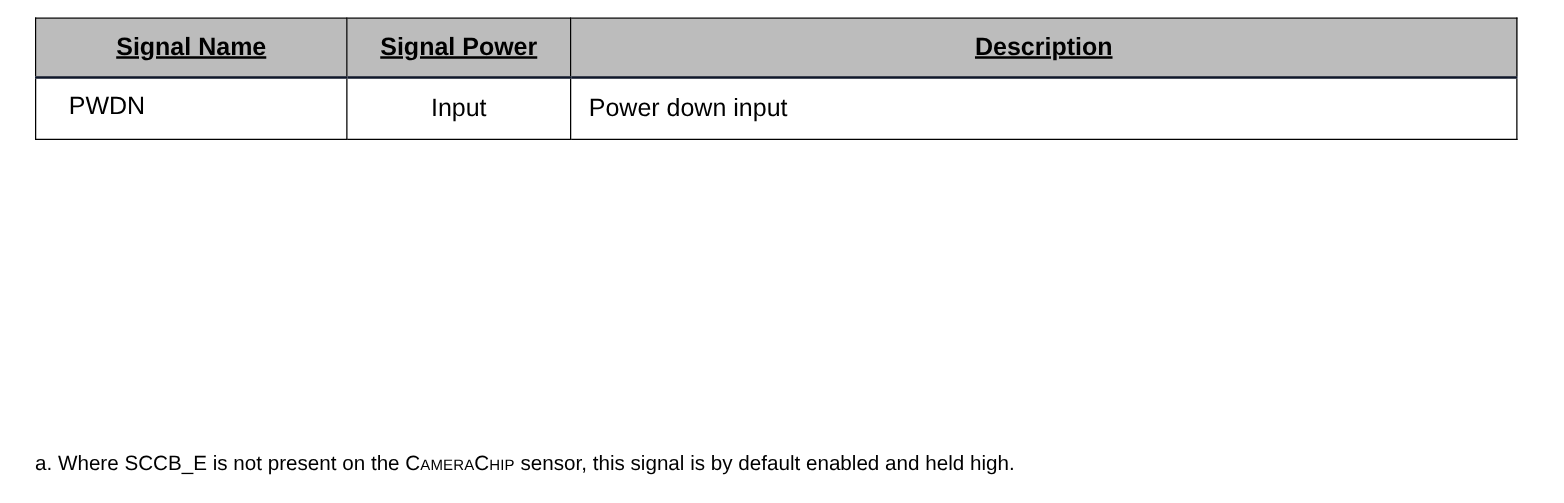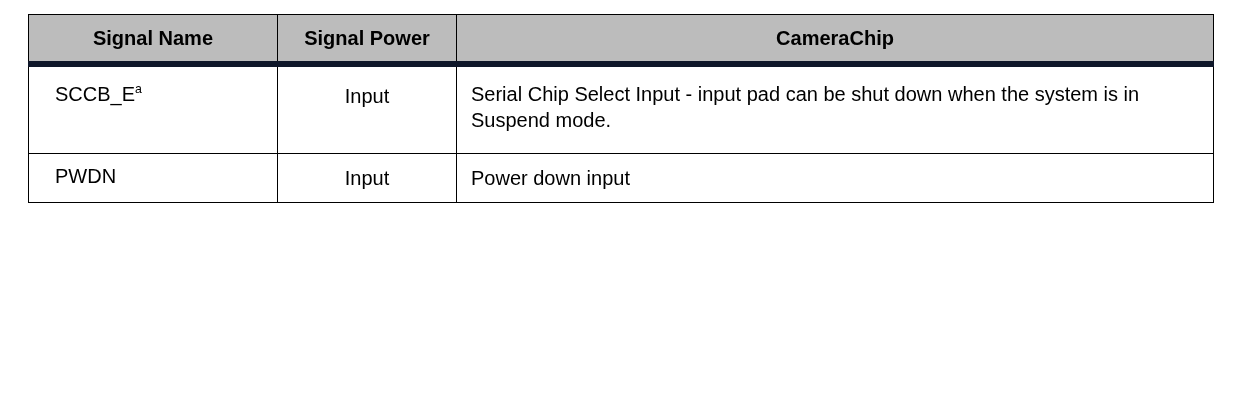--- a/index.html
+++ b/index.html
@@ -46,21 +46,22 @@
 
   
   .signal-table thead th {
     background: #bcbcbc;
     font-size: 20px;
     font-weight: bold;
     text-align: center;
     height: 46px;
     padding: 0;
     line-height: 46px;
-    border-bottom: 6px solid #0f172a;
+    border-bottom: 2px solid #0f172a;
+    text-decoration: underline;
   }
 
   
   .signal-table tbody td {
     font-size: 20px;
     font-weight: normal;
   }
 
   td.cell-name {
     text-align: left;
@@ -116,31 +117,32 @@
   <table class="signal-table">
     <colgroup>
       <col class="c-name">
       <col class="c-type">
       <col class="c-desc">
     </colgroup>
     <thead>
       <tr>
         <th>Signal Name</th>
         <th>Signal Power</th>
-        <th>CameraChip</th>
+        <th>Description</th>
       </tr>
     </thead>
     <tbody>
-      <tr class="row-0">
-        <td class="cell-name"><span>SCCB_E</span><sup class="footnote-marker">a</sup></td>
-        <td class="cell-type">Input</td>
-        <td class="cell-desc">Serial Chip Select Input - input pad can be shut down when the system is in Suspend mode.</td>
-      </tr>
       <tr class="row-3">
         <td class="cell-name">PWDN</td>
         <td class="cell-type">Input</td>
         <td class="cell-desc">Power down input</td>
       </tr>
     </tbody>
   </table>
 
+  <div class="footnote">
+    <span>a.</span>
+    <span>Where SCCB_E is not present on the</span>
+    <span class="smallcaps">CameraChip</span>
+    <span>sensor, this signal is by default enabled and held high.</span>
+  </div>
 
 </div>
 
 </body></html>

